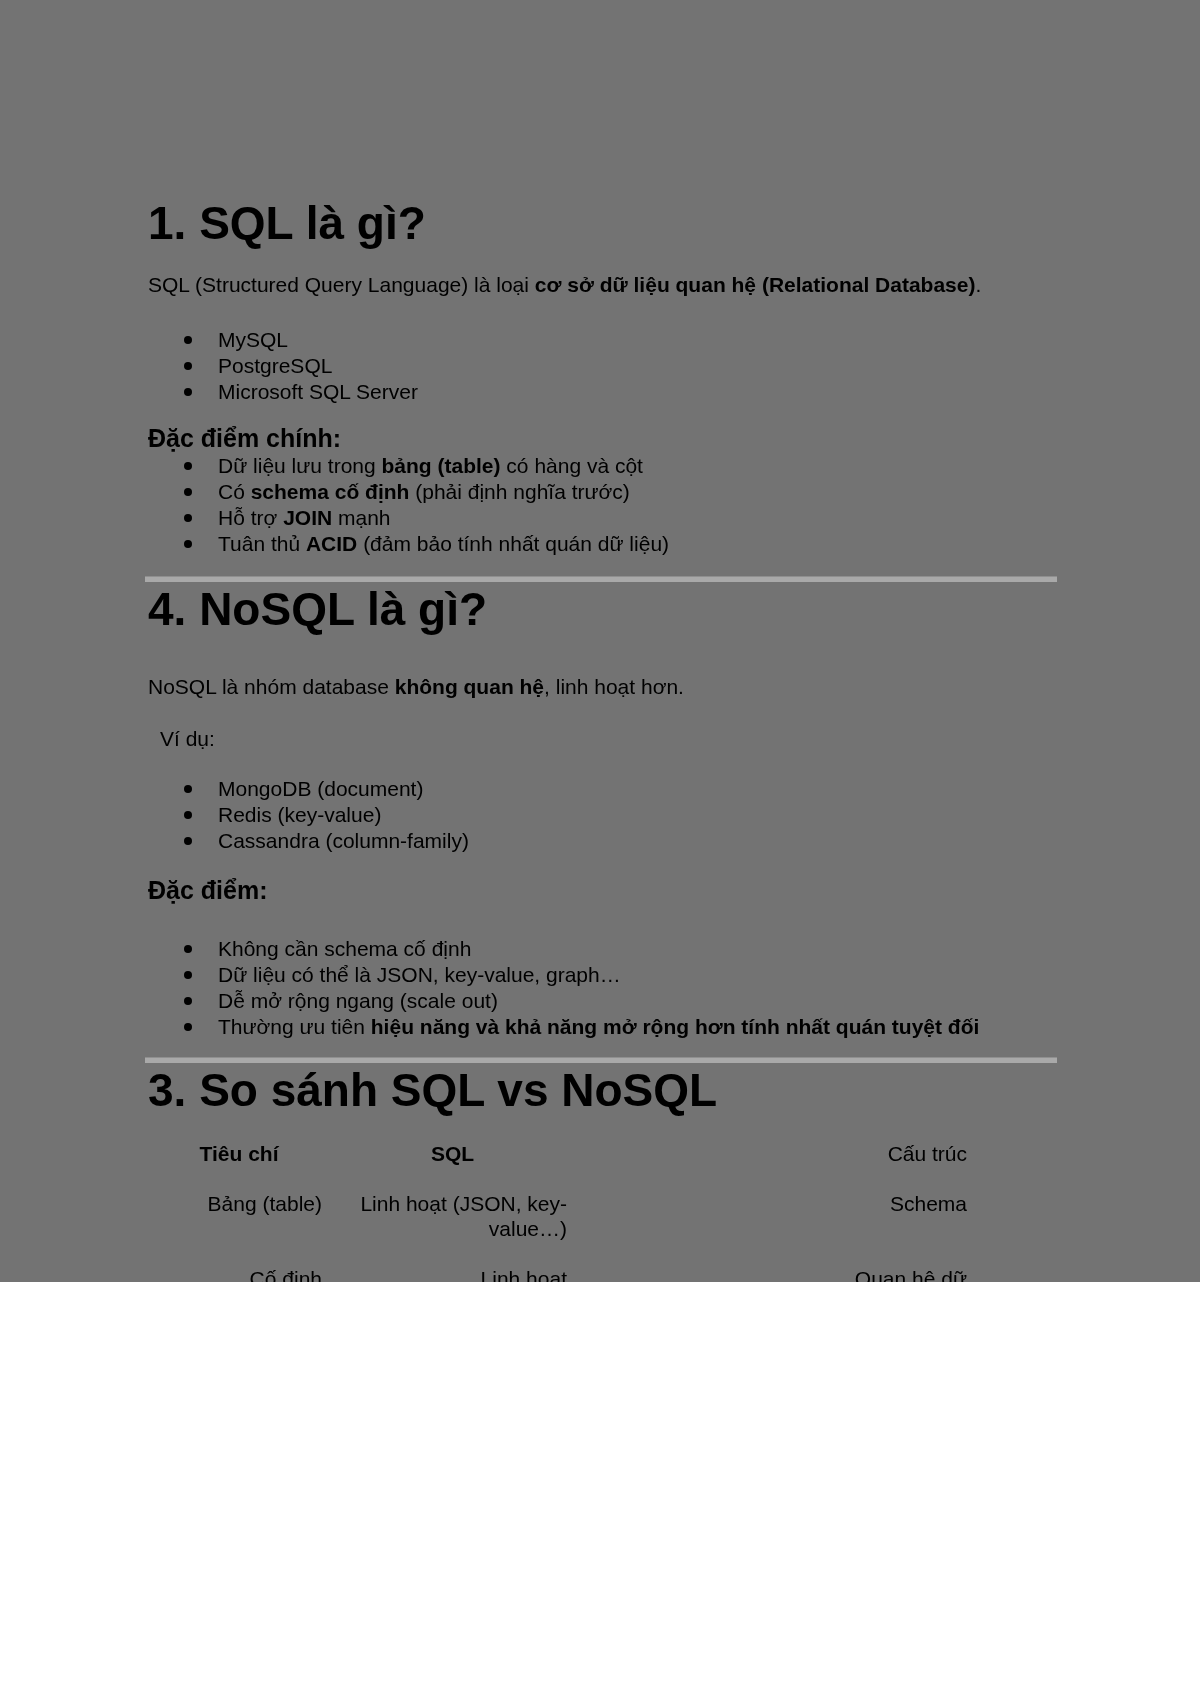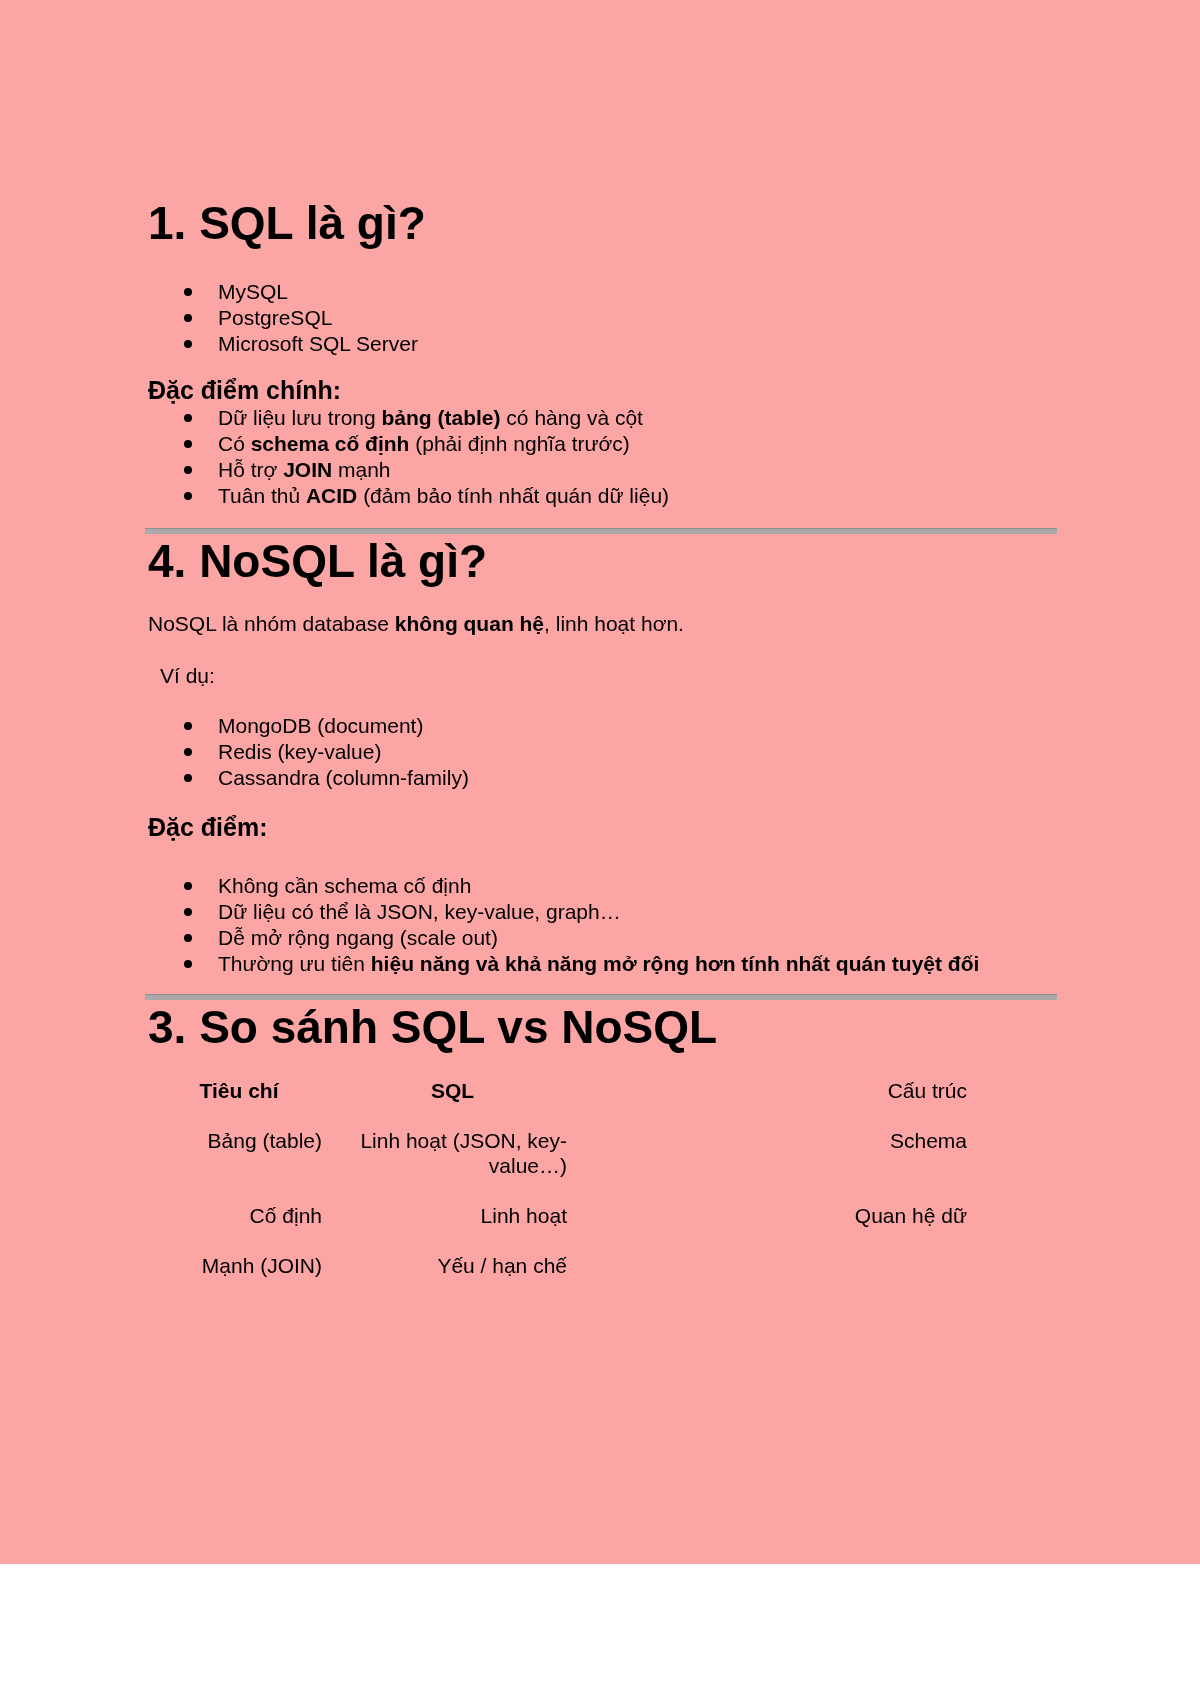--- a/index.html
+++ b/index.html
@@ -4,23 +4,23 @@
 <title>SQL vs NoSQL</title>
 <style>
   html, body {
     margin: 0;
     padding: 0;
     background: #ffffff;
   }
   .page {
     position: relative;
     width: 1200px;
-    height: 1564px;
+    height: 1282px;
     box-sizing: border-box;
-    background: #fca5a5;
+    background: #737373;
     padding: 196px 130px 0 148px;
     font-family: "Liberation Sans", "DejaVu Sans", sans-serif;
     font-size: 21px;
     line-height: 26px;
     color: #000000;
     overflow: hidden;
   }
   h1.sec-heading {
     font-size: 46px;
     line-height: 54px;
@@ -47,21 +47,21 @@
     width: 8px;
     height: 8px;
     background: #000;
     border-radius: 50%;
   }
   .examples-1 { margin-top: 29px; }
   .sub-1      { margin-top: 18px; }
   .features-1 { }
   .hr-1       { margin-top: 19px; }
   .heading-2  { margin-top: 74px; }
-  .intro-2    { margin-top: 23px; }
+  .intro-2    { margin-top: 38px; }
   .leadin-2   { margin-top: 26px; margin-left: 12px; }
   .examples-2 { margin-top: 24px; }
   .sub-2      { margin-top: 21px; }
   .features-2 { margin-top: 31px; }
   .hr-2       { margin-top: 17px; }
   .heading-3  { margin-top: 75px; }
   h3.sub-heading {
     font-size: 25px;
     line-height: 30px;
     font-weight: 700;
@@ -95,20 +95,21 @@
   }
 </style>
 </head>
 <body>
 
 <div class="page">
 
   <section>
     <h1 class="sec-heading heading-1">1. SQL là gì?</h1>
 
+    <p class="intro-1"><span>SQL (Structured Query Language) là loại </span><span class="b">cơ sở dữ liệu quan hệ (Relational Database)</span><span>.</span></p>
 
 
     <ul class="blist examples-1">
       <li>
         <span class="marker"></span>
         <span>MySQL</span>
       </li>
       <li>
         <span class="marker"></span>
         <span>PostgreSQL</span>

